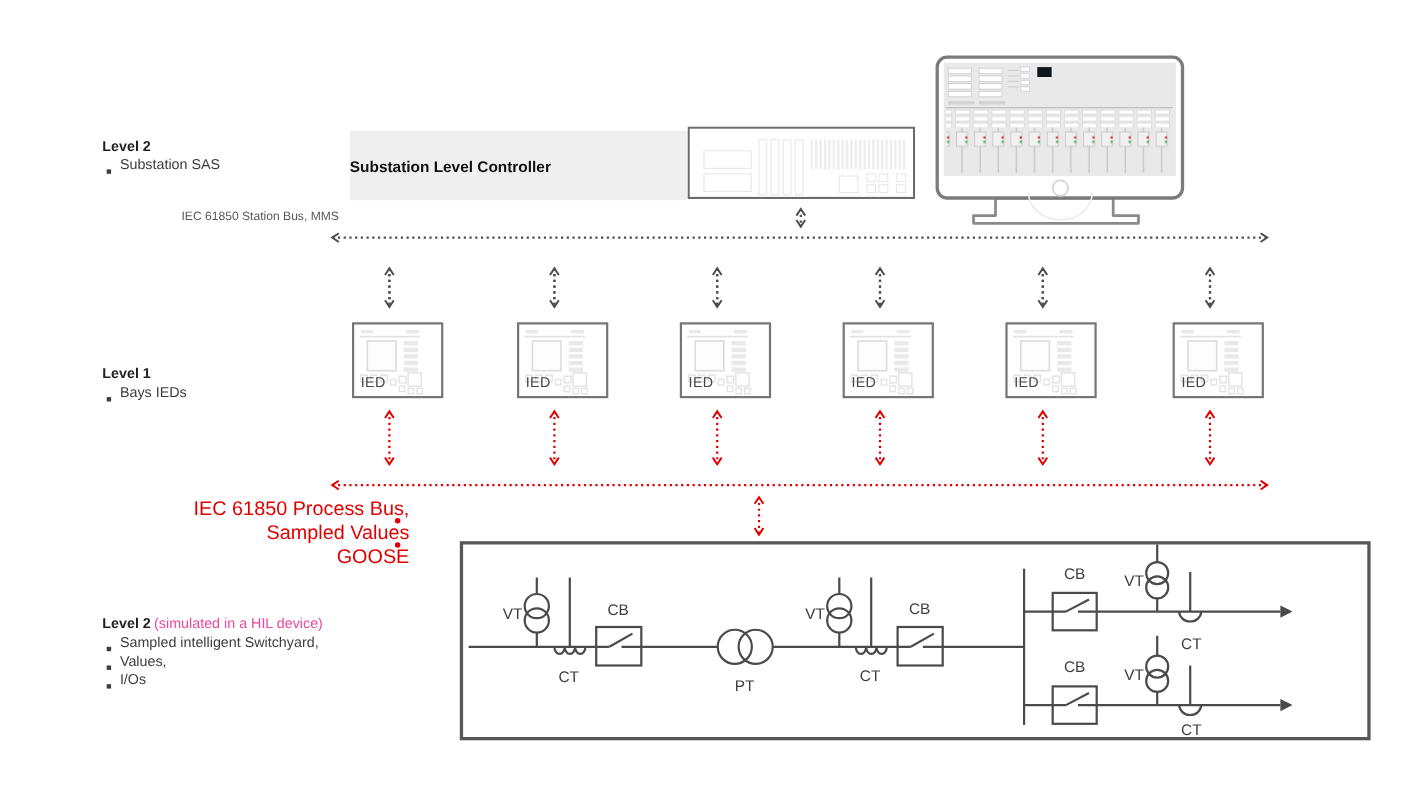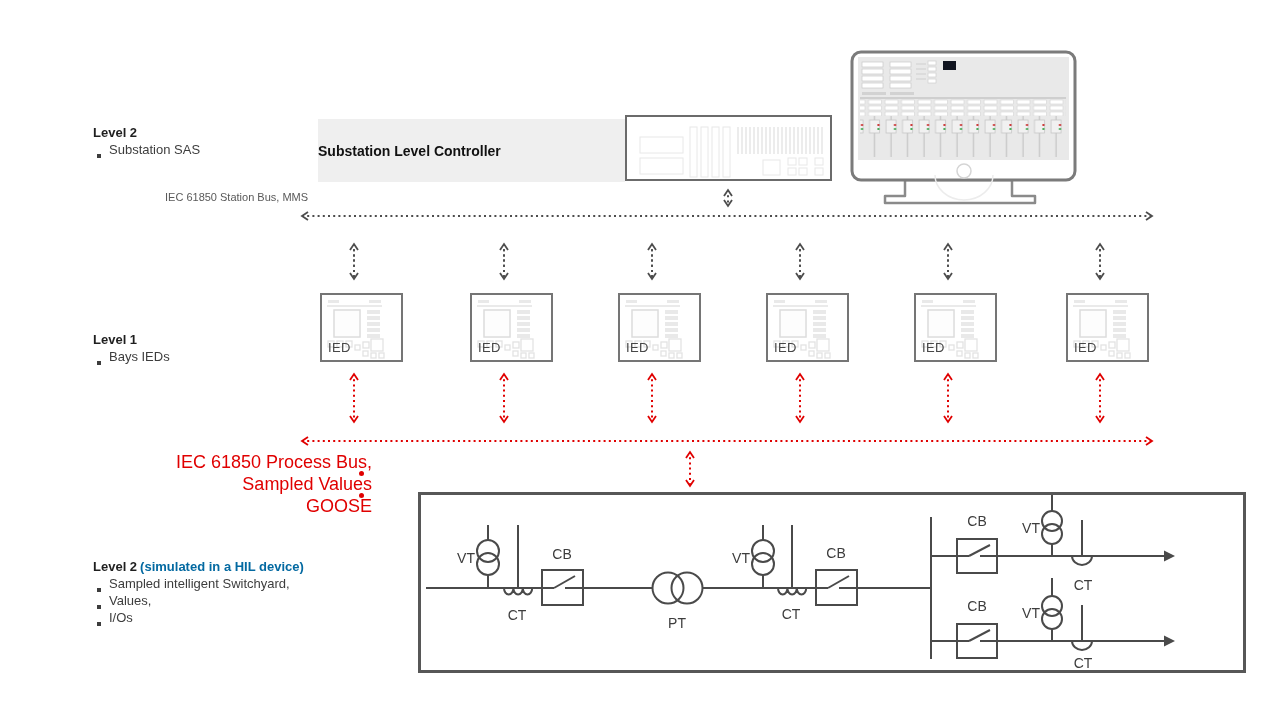--- a/index.html
+++ b/index.html
@@ -5,21 +5,21 @@
   html,body{margin:0;padding:0;background:#fff;}
   .canvas{position:relative;width:1280px;height:720px;background:#fff;overflow:hidden;
           font-family:"Liberation Sans",sans-serif;color:#3d3d3d;}
   .abs{position:absolute;}
   svg{display:block;}
   svg text{font-family:"Liberation Sans",sans-serif;font-size:14px;fill:#3d3d3d;}
 
   
   .lvl{position:absolute;font-size:13px;line-height:17px;color:#3d3d3d;}
   .lvl-title{font-weight:bold;color:#1f1f1f;white-space:nowrap;}
-  .lvl-title .sfx{font-weight:bold;color:#0369a1;margin-left:3px;}
+  .lvl-title .sfx{font-weight:normal;color:#ec4899;margin-left:3px;}
   .lvl-item{display:flex;align-items:flex-end;white-space:nowrap;}
   .sq{display:inline-block;width:4px;height:4px;background:#3d3d3d;margin:0 8px 0 4px;flex:0 0 auto;}
   .dot-red{display:inline-block;width:5px;height:5px;border-radius:50%;background:#e00000;margin:0 8px 0 4px;flex:0 0 auto;}
 
   .bus-label{position:absolute;left:165px;top:191px;font-size:11px;color:#595959;white-space:nowrap;}
 
   .controller-box{position:absolute;left:318px;top:119px;width:307px;height:63px;background:#efefef;
                   display:flex;align-items:center;}
   .controller-box span{font-weight:bold;font-size:14px;color:#111;}
 

